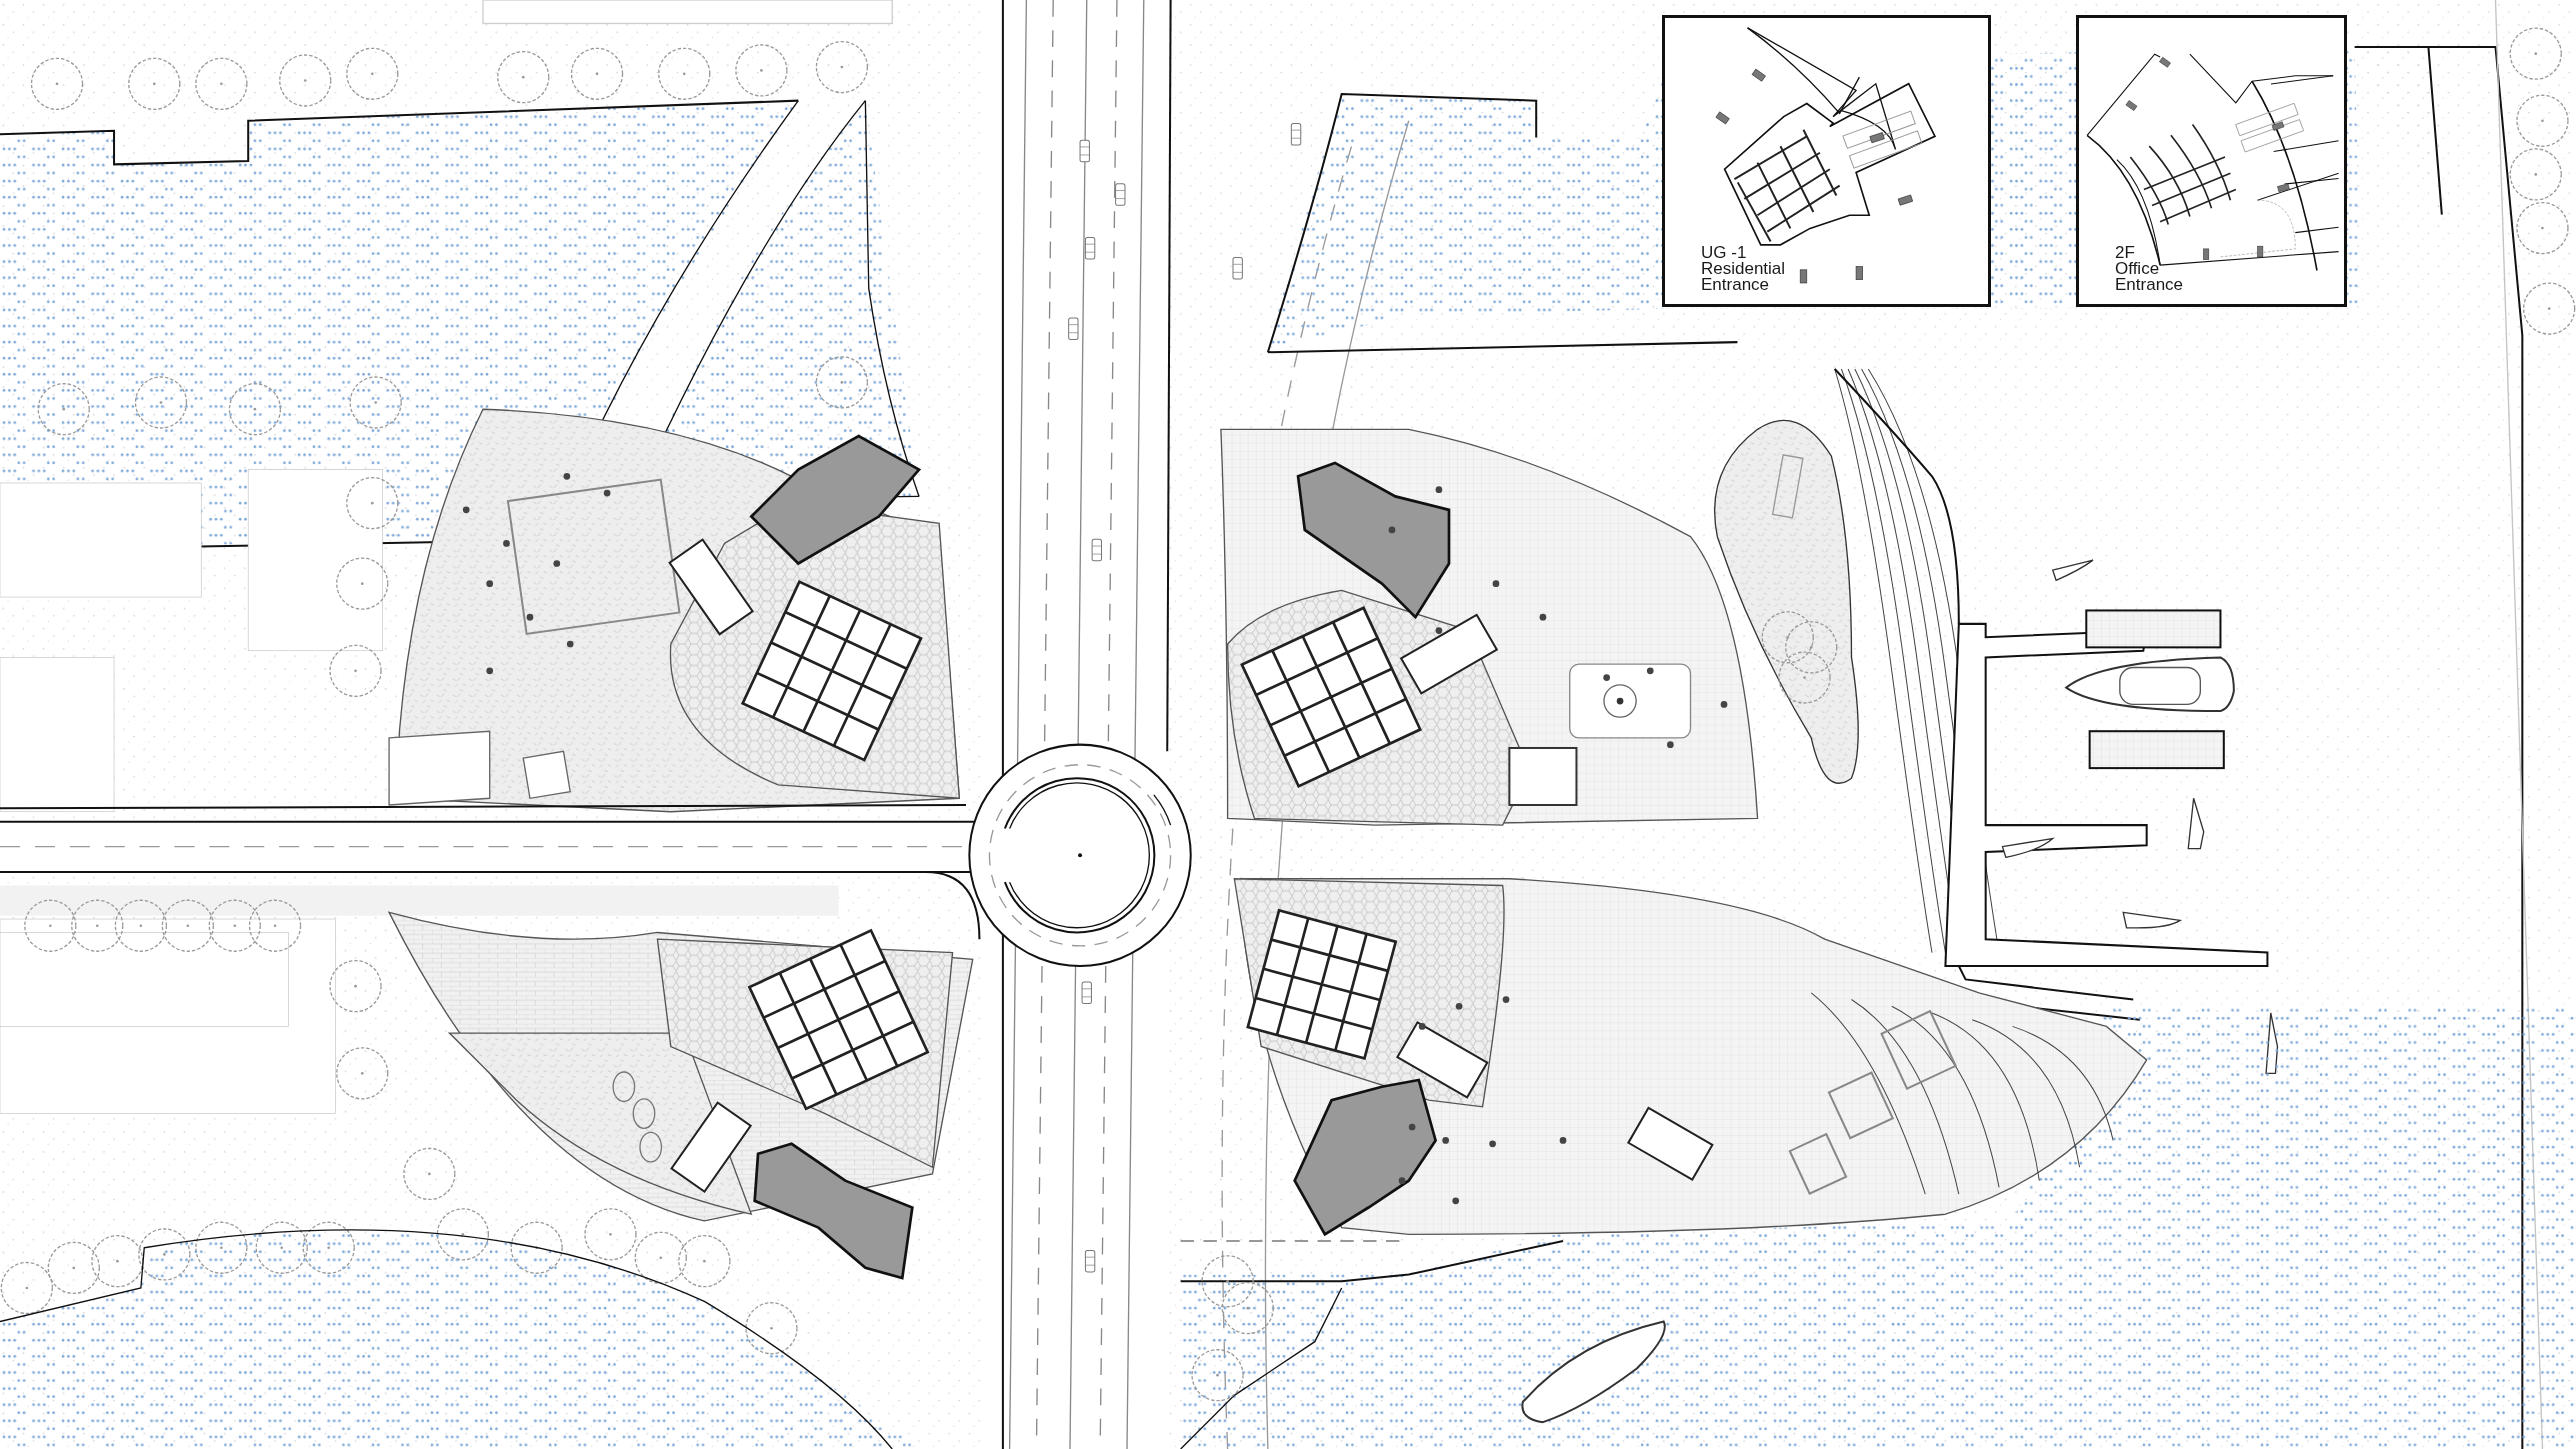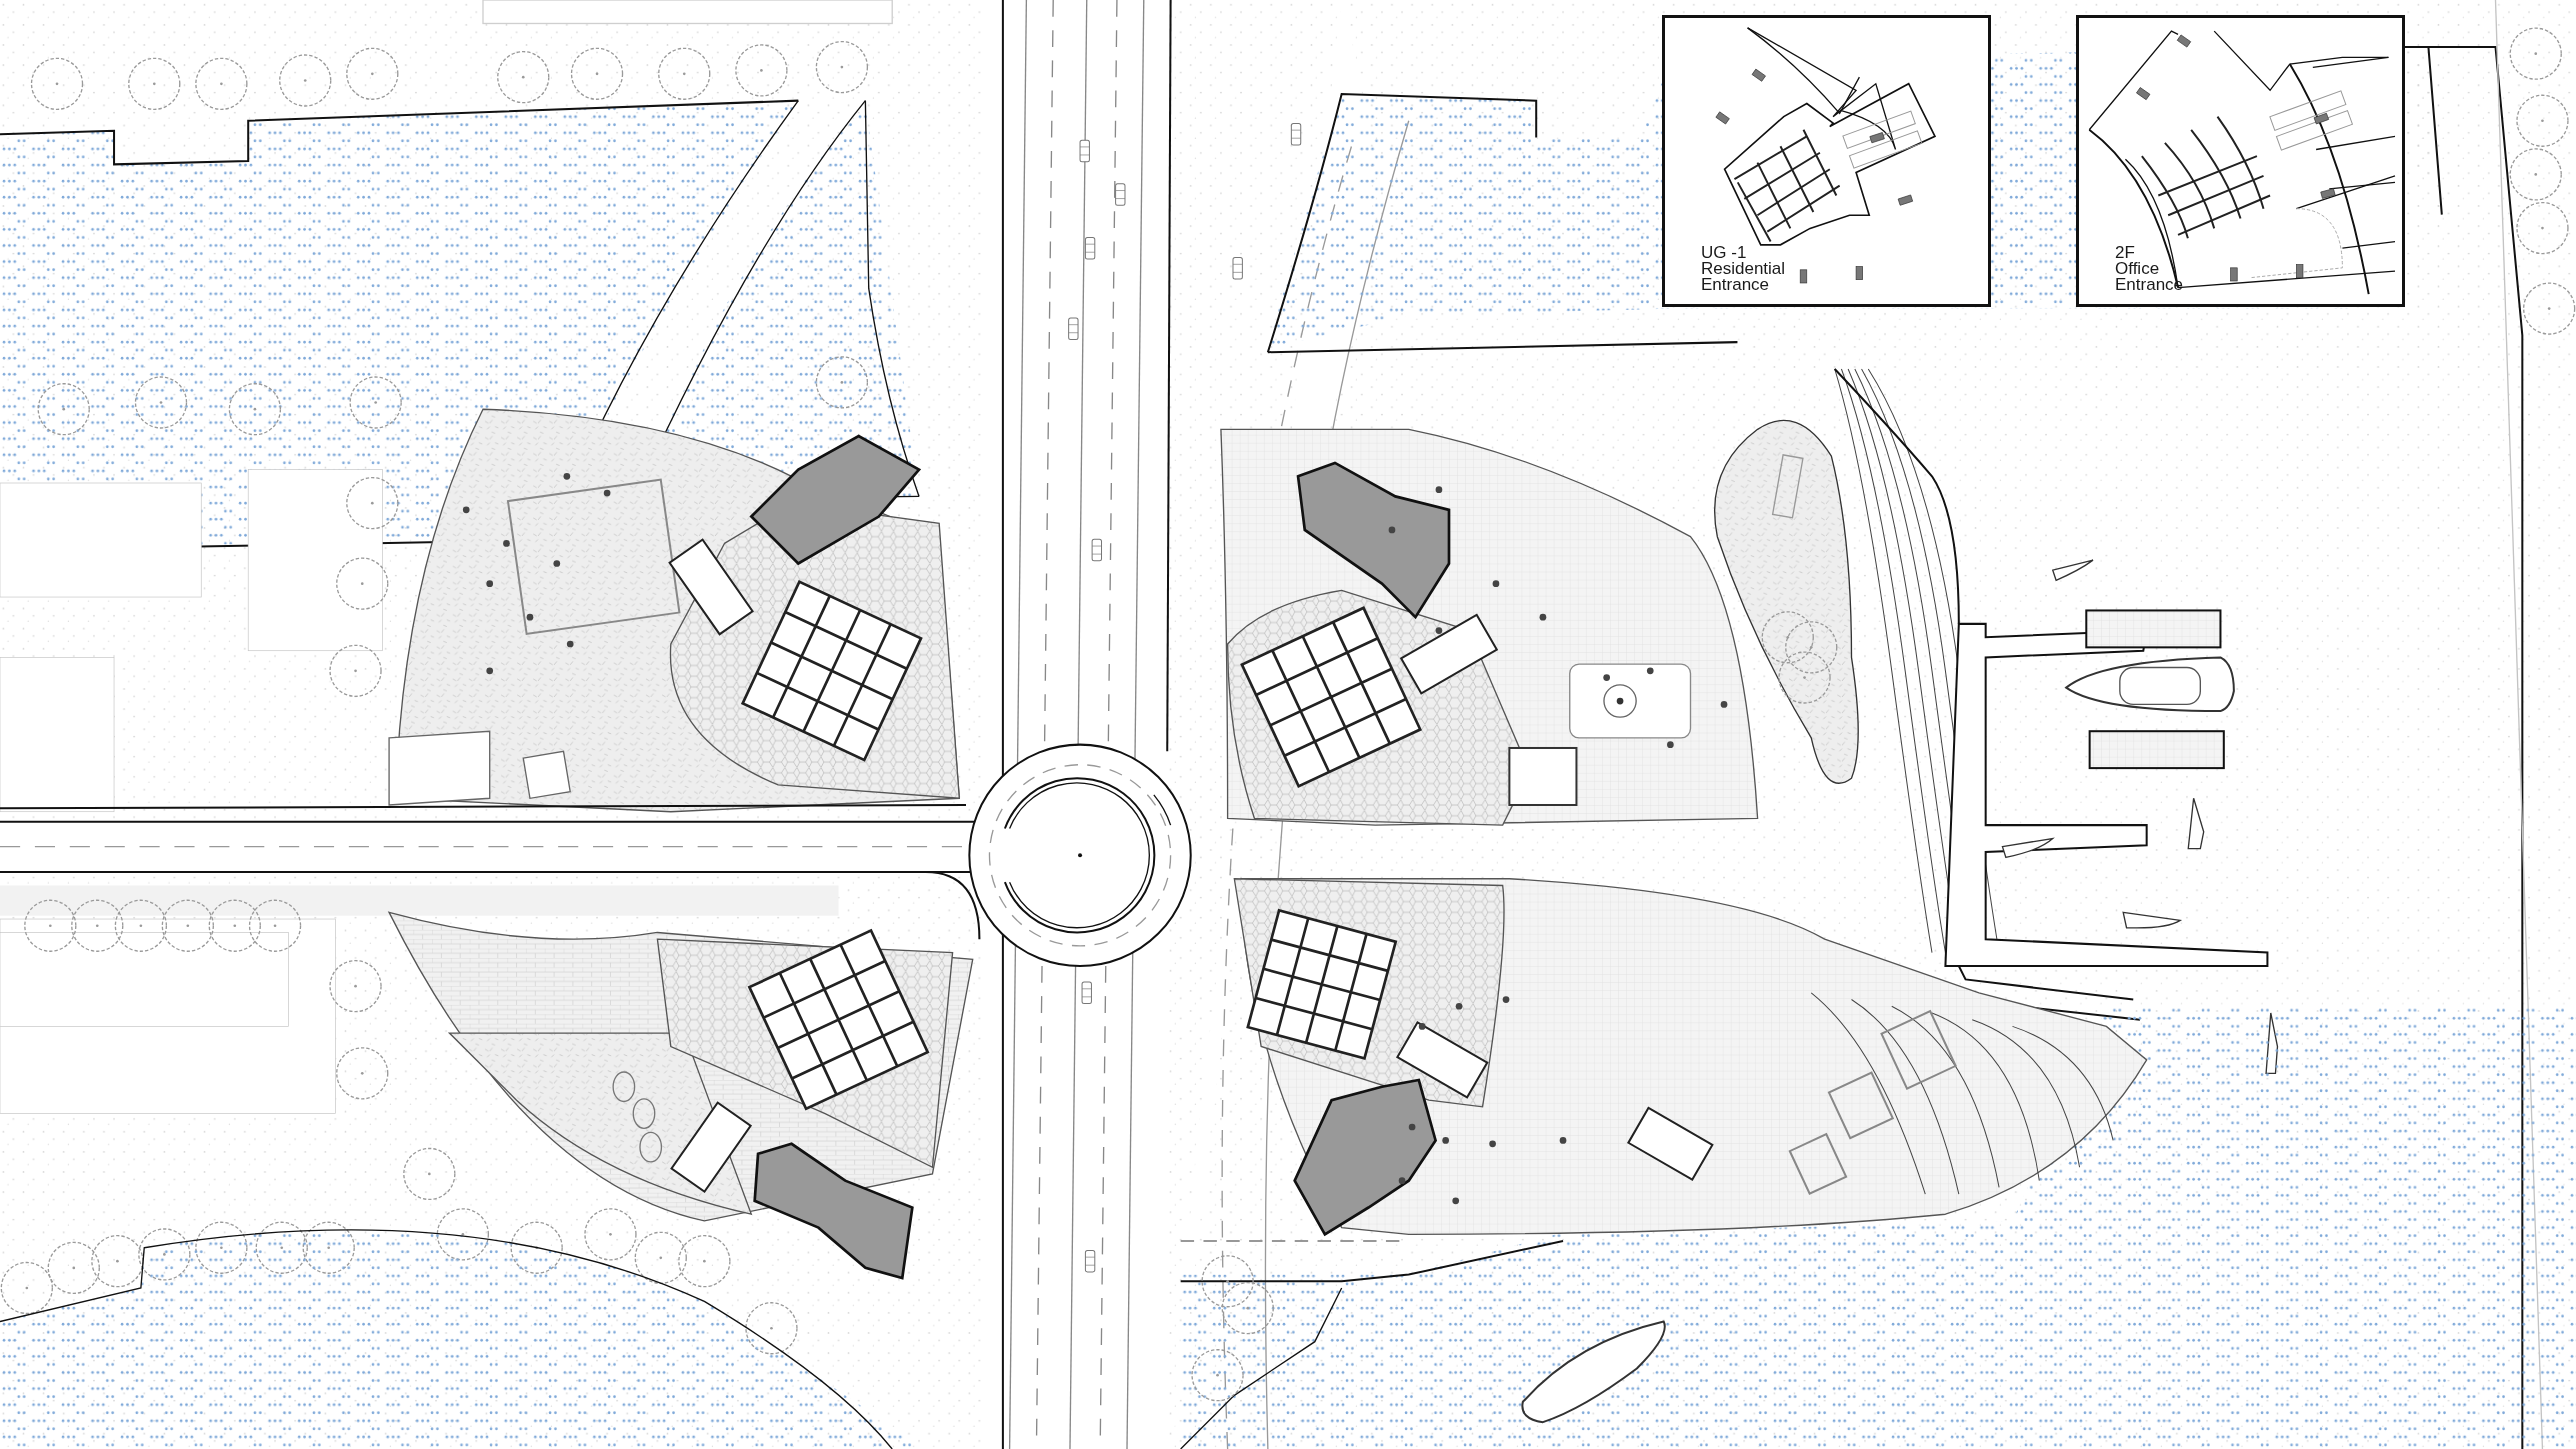--- a/index.html
+++ b/index.html
@@ -350,21 +350,21 @@
       <rect x="290" y="378" width="10" height="20"></rect>
     </g>
   </svg>
   <div class="inset-label">
     <span>UG -1</span>
     <span>Residential</span>
     <span>Entrance</span>
   </div>
 </div>
 
-<div class="inset" style="left:2076px; top:14.8px; width:329px; height:292px;">
+<div class="inset" style="left:2076px; top:14.8px; width:271px; height:292px;">
   <svg viewBox="0 0 490 435">
     <path d="M15 170 L140 20 L150 25" fill="none" stroke="#111" stroke-width="2"></path>
     <path d="M205 20 L290 110 L320 70 L400 60 L470 60" fill="none" stroke="#111" stroke-width="2"></path>
     <path d="M15 170 Q110 240 150 410" fill="none" stroke="#111" stroke-width="3"></path>
     <path d="M70 215 Q130 270 150 410" fill="none" stroke="#111" stroke-width="2"></path>
     <path d="M320 70 Q400 200 440 420" fill="none" stroke="#111" stroke-width="3"></path>
     <g stroke="#111" stroke-width="2" fill="none">
       <path d="M150 410 L480 385"></path>
         <path d="M330 290 L480 240"></path>
       <path d="M355 75 L470 60 M360 200 L480 180 M400 350 L480 340 M380 260 L480 250"></path>

